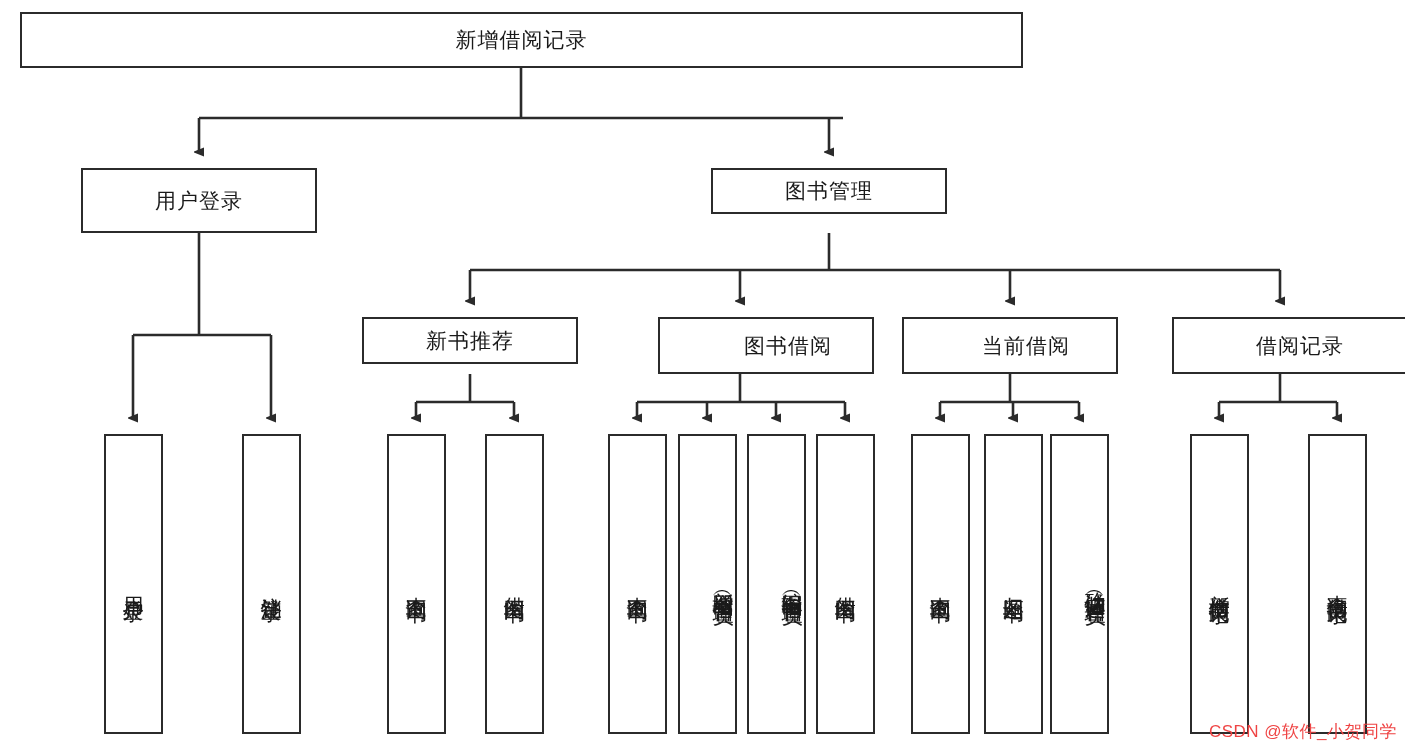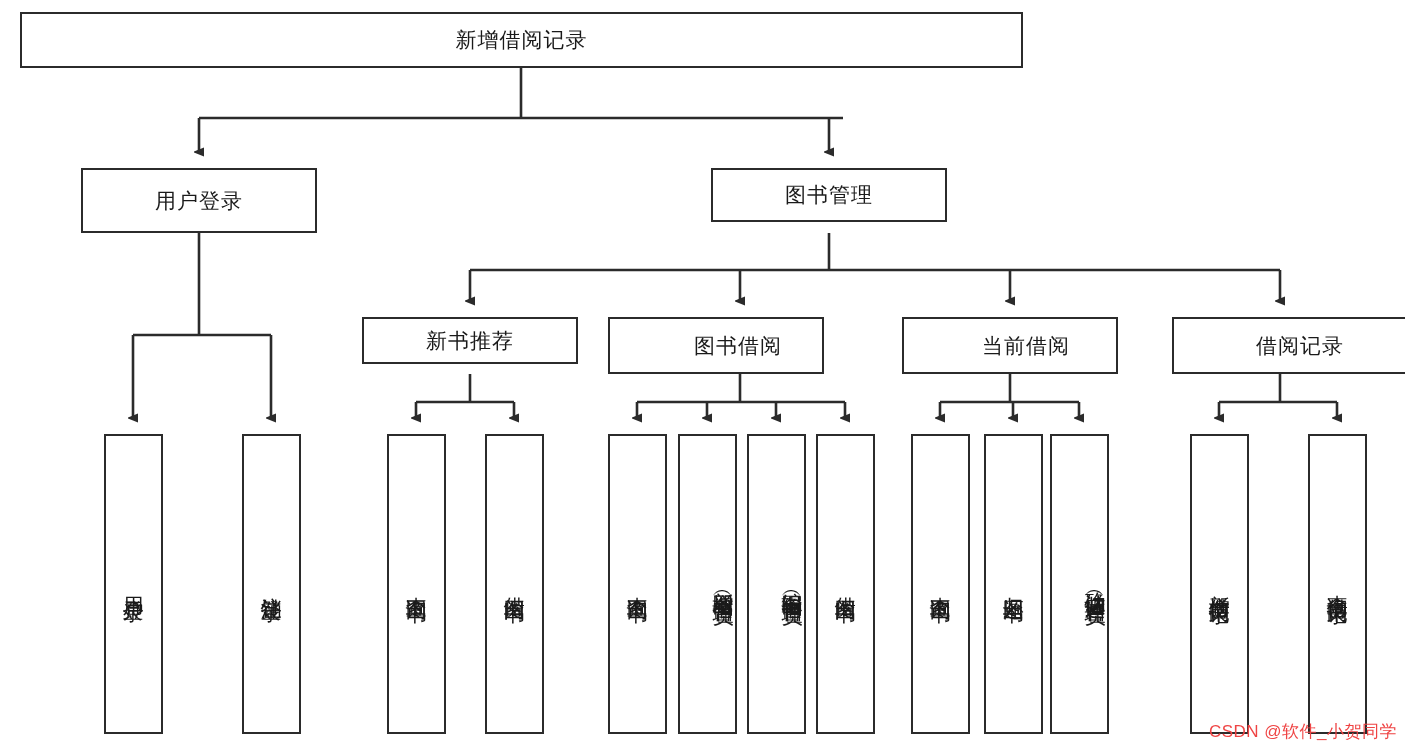--- a/index.html
+++ b/index.html
@@ -129,28 +129,28 @@
     </g>
   </svg>
 
   <div class="node-box horiz" style="left:20px; top:12px; width:1003px; height:56px;">
     <span>新增借阅记录</span>
   </div>
 
   <div class="node-box horiz" style="left:81px; top:168px; width:236px; height:65px;">
     <span>用户登录</span>
   </div>
-  <div class="node-box horiz" style="left:711px; top:168px; width:236px; height:54px;">
+  <div class="node-box horiz" style="left:711px; top:168px; width:236px; height:46px;">
     <span>图书管理</span>
   </div>
 
   <div class="node-box horiz" style="left:362px; top:317px; width:216px; height:47px;">
     <span>新书推荐</span>
   </div>
-  <div class="node-box horiz" style="left:608px; top:317px; width:216px; height:57px;padding-left:44px;">
+  <div class="node-box horiz" style="left:658px; top:317px; width:216px; height:57px;padding-left:44px;">
     <span>图书借阅</span>
   </div>
   <div class="node-box horiz" style="left:902px; top:317px; width:216px; height:57px;padding-left:32px;">
     <span>当前借阅</span>
   </div>
   <div class="node-box horiz" style="left:1172px; top:317px; width:256px; height:57px;">
     <span>借阅记录</span>
   </div>
 
   <div class="node-box vert align-center" style="left:104px; top:434px; width:59px; height:300px;">

